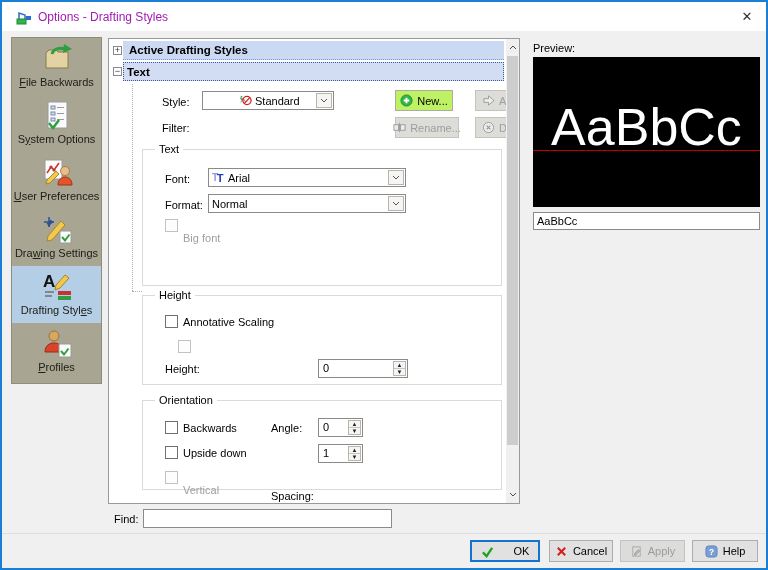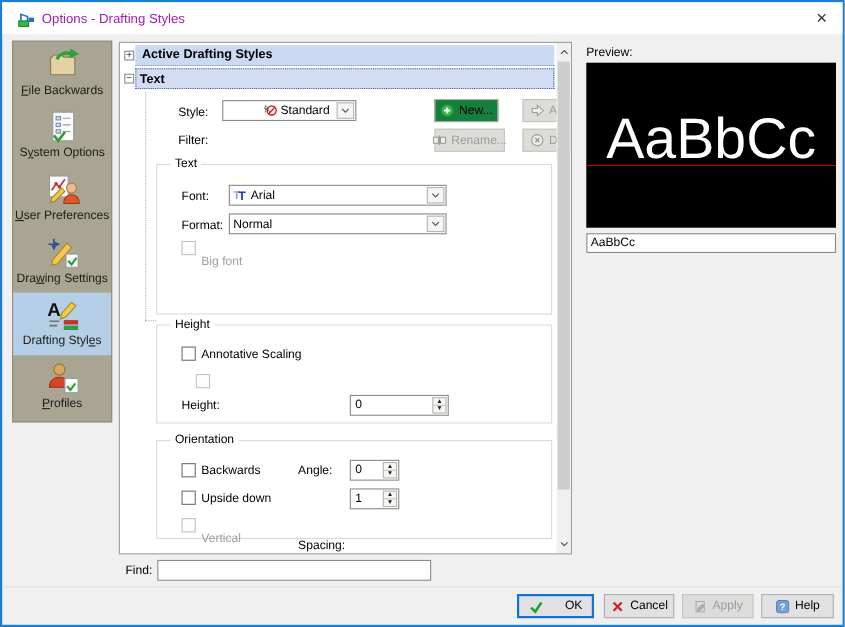--- a/index.html
+++ b/index.html
@@ -29,21 +29,21 @@
   .expander { position:absolute; left:4px; width:9px; height:9px; background:#fff;
               border:1px solid #8a8a8a; font-size:9px; line-height:7px; text-align:center; color:#333; }
   .guide-v { position:absolute; left:23px; top:45px; width:1px; height:207px; border-left:1px dotted #b0b0b0; }
   .guide-h { position:absolute; left:23px; top:252px; width:10px; height:1px; border-top:1px dotted #b0b0b0; }
   .lbl { position:absolute; white-space:nowrap; }
   .dis { color:#9e9e9e;margin-top:12px; }
   .combo { position:absolute; background:#fff; border:1px solid #8a8a8a; display:flex;
            align-items:center; gap:3px; padding-left:3px; }
   .chev { position:absolute; top:1px; right:1px; bottom:1px; width:16px; background:#f6f5f3;
           border:1px solid #b8b5ad; display:flex; align-items:center; justify-content:center; }
-  .pbtn { position:absolute; height:21px; background:#15803d; border:1px solid #aeaaa0;
+  .pbtn { position:absolute; height:21px; background:#bef264; border:1px solid #aeaaa0;
           display:flex; align-items:center; justify-content:center; gap:4px; font-size:11px; }
   .pbtn.disb { background:#dcdcd8; border-color:#c6c3ba; color:#9e9e9e; }
   .grp { position:absolute; border:1px solid #dadada; }
   .grp-t { position:absolute; top:-7px; left:12px; background:#fff; padding:0 4px; }
   .cb { position:absolute; width:13px; height:13px; background:#fff; border:1px solid #707070; }
   .cb.cdis { border-color:#c2c2c2; background:#fdfdfd; }
   .spin { position:absolute; background:#fff; border:1px solid #8a8a8a; }
   .spin .num { position:absolute; left:4px; top:2px; }
   .sbtns { position:absolute; top:1px; right:1px; bottom:1px; width:13px; background:#f6f5f3;
            border:1px solid #b8b5ad; display:flex; flex-direction:column; }
@@ -171,21 +171,21 @@
       <span>Active Drafting Styles</span>
     </div>
     <span class="expander" style="top:28px;">−</span>
     <div class="tree-row row2">
       <span>Text</span>
     </div>
     <div class="guide-v"></div>
     <div class="guide-h"></div>
 
     <span class="lbl" style="left:53px;top:57px;">Style:</span>
-    <div class="combo" style="left:93px;top:52px;width:122px;height:19px;padding-left:36px;">
+    <div class="combo" style="left:93px;top:52px;width:132px;height:19px;padding-left:36px;">
       <span>
         <svg viewBox="0 0 14 14" width="13" height="13">
           <path d="M1.5 4l2 2.5M2 2.5l1.5.5" stroke="#2f9e3f" stroke-width="1.4"></path>
           <path d="M2 9l2.5-5 2.5 5" stroke="#888" fill="none"></path>
           <circle cx="8.6" cy="7" r="4.4" stroke="#d02020" fill="none" stroke-width="1.4"></circle>
           <line x1="5.6" y1="10.4" x2="11.8" y2="3.6" stroke="#d02020" stroke-width="1.4"></line>
         </svg>
       </span>
       <span>Standard</span>
       <span class="chev">

